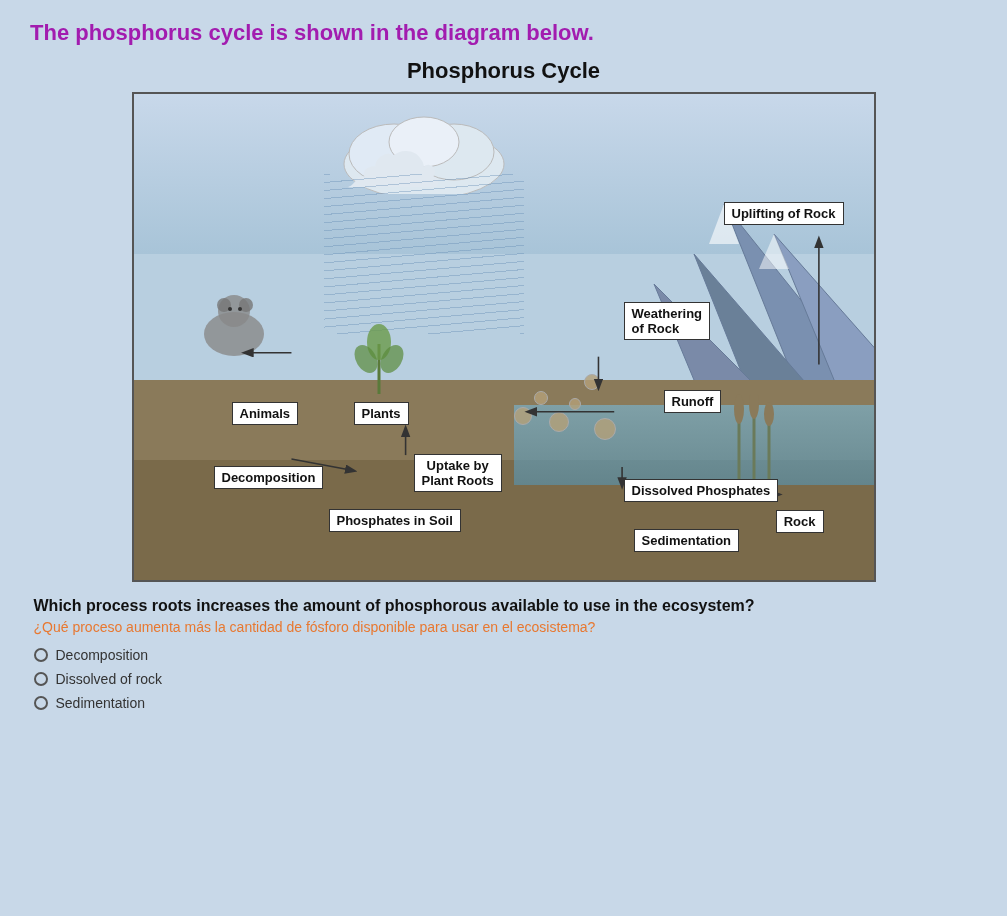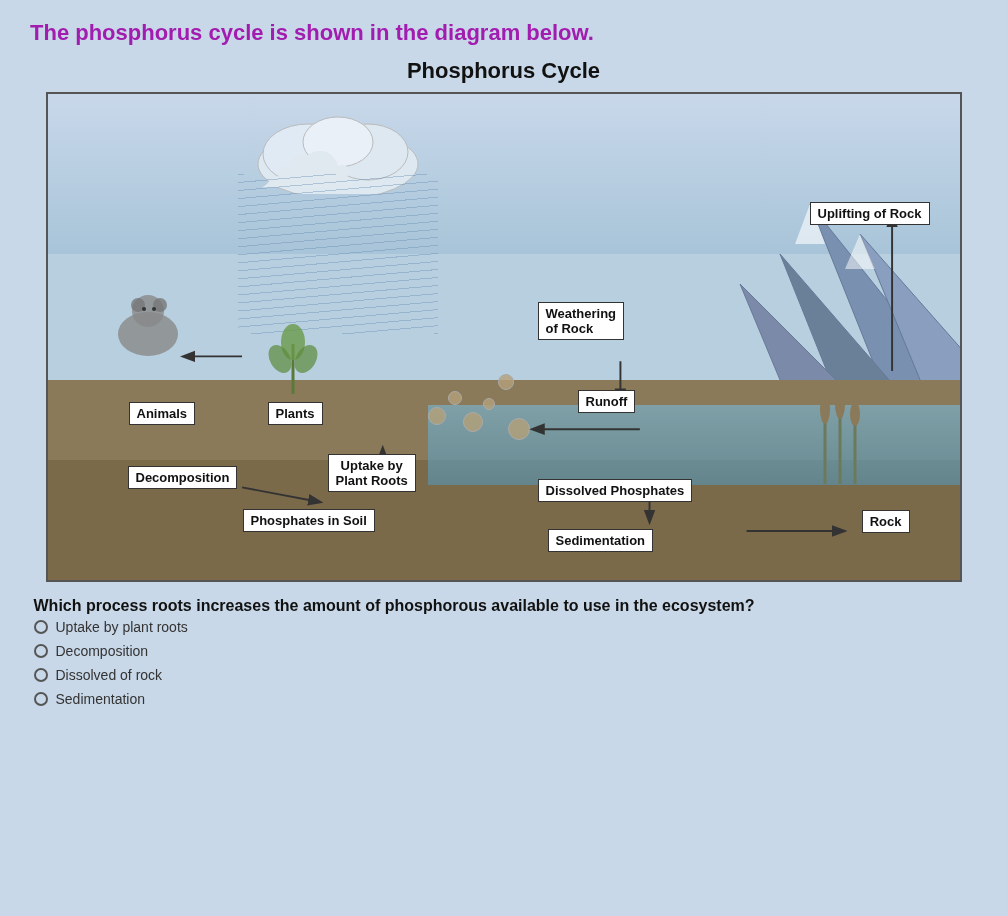--- a/index.html
+++ b/index.html
@@ -22,21 +22,21 @@
       text-align: center;
       font-size: 22px;
       font-weight: bold;
       margin-bottom: 8px;
       color: #111;
     }
 
     .diagram-container {
       border: 2px solid #555;
       background: #b8cfe0;
-      width: 916px;
+      width: 744px;
       height: 490px;
       margin: 0 auto;
       position: relative;
       overflow: hidden;
     }
 
     
     .sky {
       position: absolute;
       top: 0; left: 0; right: 0;
@@ -327,45 +327,42 @@
 
     <line x1="200" y1="400" x2="280" y2="415" stroke="#333" stroke-width="2" marker-end="url(#arrow)"></line>
   </svg>
 
   <div class="label-box" style="top:108px;right:30px;">Uplifting of Rock</div>
 
   <div class="label-box" style="top:208px;left:490px;text-align:left;">Weathering<br>of Rock</div>
 
   <div class="label-box" style="top:296px;left:530px;">Runoff</div>
 
-  <div class="label-box" style="top:308px;left:81px;">Animals</div>
+  <div class="label-box" style="top:308px;left:98px;">Animals</div>
 
   <div class="label-box" style="top:308px;left:220px;">Plants</div>
 
   <div class="label-box" style="top:372px;left:80px;">Decomposition</div>
 
   <div class="label-box" style="top:360px;left:280px;text-align:center;">Uptake by<br>Plant Roots</div>
 
   <div class="label-box" style="top:385px;left:490px;">Dissolved Phosphates</div>
 
   <div class="label-box" style="top:415px;left:195px;">Phosphates in Soil</div>
 
   <div class="label-box" style="top:435px;left:500px;">Sedimentation</div>
 
   <div class="label-box" style="top:416px;right:50px;">Rock</div>
 
 </div>
 
 <div class="question-section">
   <p class="question-main">Which process roots increases the amount of phosphorous available to use in the ecosystem?</p>
-
-  <div class="answer-option">
-    <div class="radio-circle"></div>
-    <span class="answer-label">Uptake by plant roots</span>
-  </div>
+  <p class="question-spanish">¿Qué proceso aumenta más la cantidad de fósforo disponible para usar en el ecosistema?</p>
+
 
   <div class="answer-option">
     <div class="radio-circle"></div>
     <span class="answer-label">Decomposition</span>
   </div>
 
   <div class="answer-option">
     <div class="radio-circle"></div>
     <span class="answer-label">Dissolved of rock</span>
   </div>

